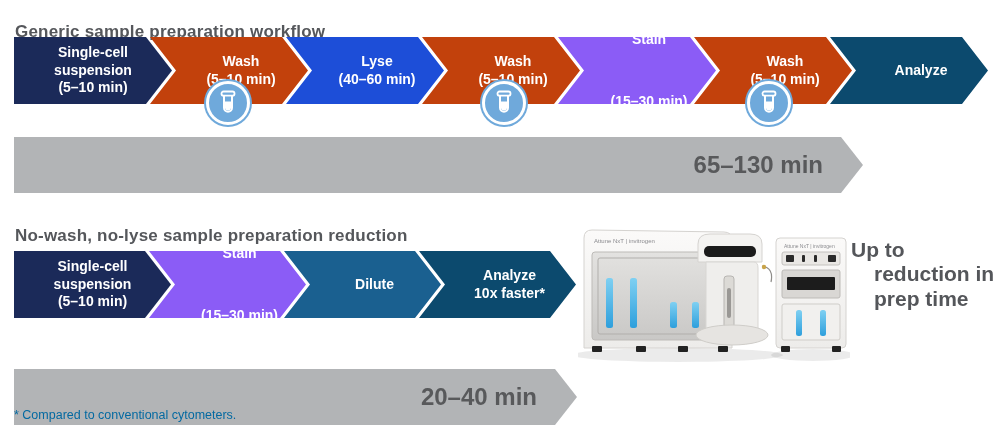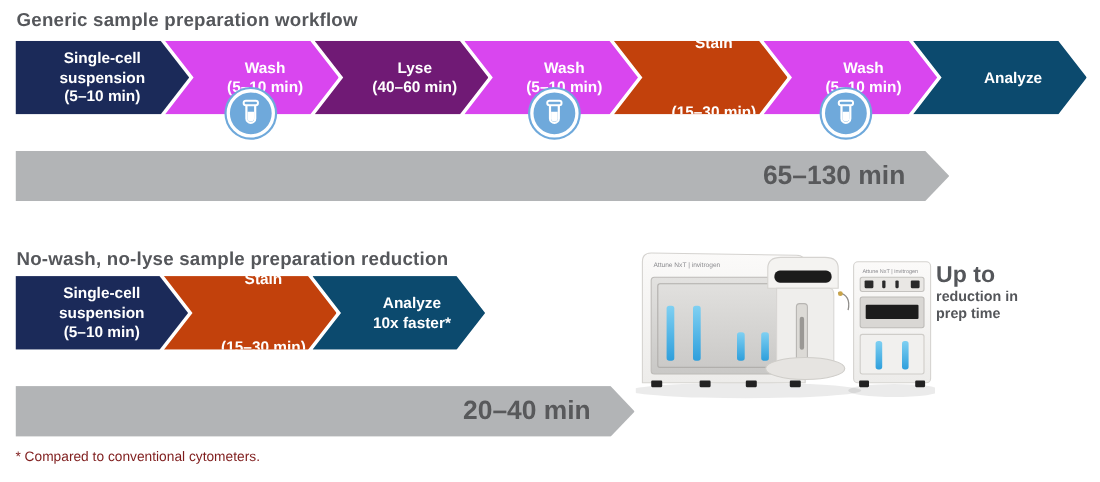--- a/index.html
+++ b/index.html
@@ -4,21 +4,21 @@
 <style>
   html,body{margin:0;padding:0;}
   body{
     width:1000px;height:438px;position:relative;background:#ffffff;
     font-family:"Liberation Sans",sans-serif;overflow:hidden;
   }
   .heading{
     position:absolute;left:15px;font-size:17px;font-weight:bold;color:#55575b;
     letter-spacing:.2px;white-space:nowrap;
   }
-  #heading-generic{top:9px;}
+  #heading-generic{top:22px;}
   #heading-nowash{top:226px;}
 
   
   .chevron-row{position:absolute;display:flex;}
   #row-generic{left:14px;top:37px;}
   #row-nowash{left:14px;top:251px;}
   .chev{
     flex:none;height:67px;box-sizing:border-box;
     display:flex;flex-direction:column;justify-content:center;align-items:center;
     color:#fff;font-weight:bold;font-size:14px;line-height:1.24;text-align:center;
@@ -26,57 +26,57 @@
     padding-left:24px;
   }
   #row-generic .chev{width:158px;}
   #row-nowash .chev{width:157px;}
   .chev.first{
     clip-path:polygon(0 0,calc(100% - 26px) 0,100% 50%,calc(100% - 26px) 100%,0 100%);
     padding-left:0;
   }
   .chev + .chev{margin-left:-22px;}
   .c-navy{background:#1b2a59;}
-  .c-blue{background:#d946ef;}
-  .c-gray{background:#701a75;}
-  .c-green{background:#c2410c;gap:44px;}
+  .c-blue{background:#c2410c;}
+  .c-gray{background:#1d4ed8;}
+  .c-green{background:#8b5cf6;gap:44px;}
   .c-red{background:#0c4a6e;}
   .c-mblue{background:#1a6090;}
 
   
   .tube-circle{
     position:absolute;width:38px;height:38px;border-radius:50%;
     background:#6fa9db;border:3px solid #ffffff;box-shadow:0 0 0 2px #6fa9db;
     z-index:5;display:flex;align-items:center;justify-content:center;
   }
   #tube-1{left:206px;top:81px;}
   #tube-2{left:482px;top:81px;}
   #tube-3{left:747px;top:81px;}
 
   
   .total-bar{
-    position:absolute;height:46px;background:#b2b4b6;box-sizing:border-box;
+    position:absolute;height:56px;background:#b2b4b6;box-sizing:border-box;
     clip-path:polygon(0 0,calc(100% - 22px) 0,100% 50%,calc(100% - 22px) 100%,0 100%);
     display:flex;align-items:center;justify-content:flex-end;
     color:#58595b;font-weight:bold;font-size:24px;padding-right:40px;padding-left:13px;
   }
   #total-generic{left:14px;top:137px;width:849px;}
-  #total-nowash{left:14px;top:351px;width:563px;}
+  #total-nowash{left:14px;top:369px;width:563px;}
 
   
   #instrument{position:absolute;left:578px;top:222px;width:272px;height:142px;}
 
   
   #stat-block{position:absolute;left:851px;top:238px;width:146px;}
   .stat-prefix{font-size:21px;font-weight:bold;color:#54565a;}
   .stat-value{font-size:46px;font-weight:bold;color:#ed1c24;line-height:1.0;margin:3px 0 2px 0;}
-  .stat-suffix{font-size:13px;font-weight:bold;color:#54565a;line-height:1.18;}
-
-  
-  #footnote{position:absolute;left:14px;top:408px;font-size:12.5px;color:#7f1d1d;}
+  .stat-suffix{font-size:21px;font-weight:bold;color:#54565a;line-height:1.18;margin-left:23px;}
+
+  
+  #footnote{position:absolute;left:14px;top:408px;font-size:12.5px;color:#0369a1;}
 </style>
 </head>
 <body>
 
 <div class="heading" id="heading-generic">Generic sample preparation workflow</div>
 
 <div class="chevron-row" id="row-generic">
   <div class="chev first c-navy">
     <span>Single-cell</span>
     <span>suspension</span>
@@ -137,20 +137,23 @@
 
 <div class="chevron-row" id="row-nowash">
   <div class="chev first c-navy">
     <span>Single-cell</span>
     <span>suspension</span>
     <span>(5–10 min)</span>
   </div>
   <div class="chev c-green">
     <span>Stain</span>
     <span>(15–30 min)</span>
+  </div>
+  <div class="chev c-mblue">
+    <span>Dilute</span>
   </div>
   <div class="chev c-red">
     <span>Analyze</span>
     <span>10x faster*</span>
   </div>
 </div>
 
 <div class="total-bar" id="total-nowash">
   <span>20–40 min</span>
 </div>

